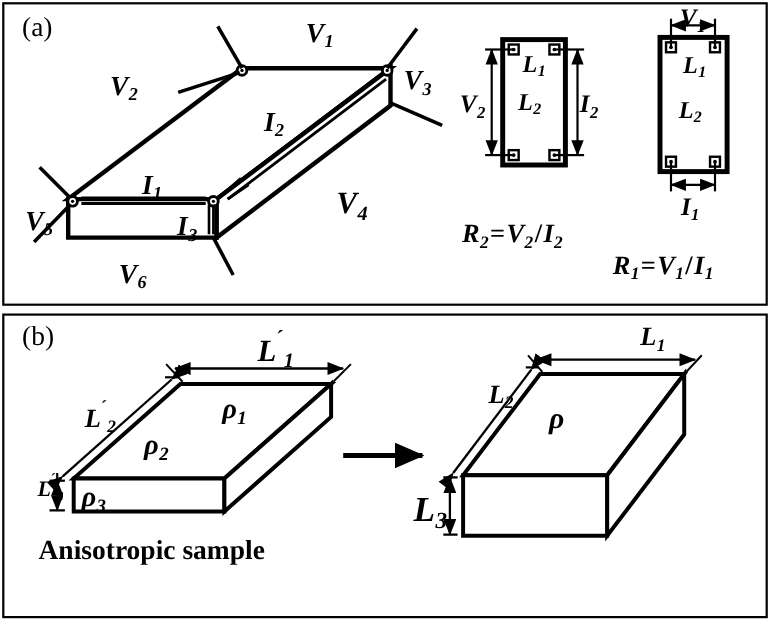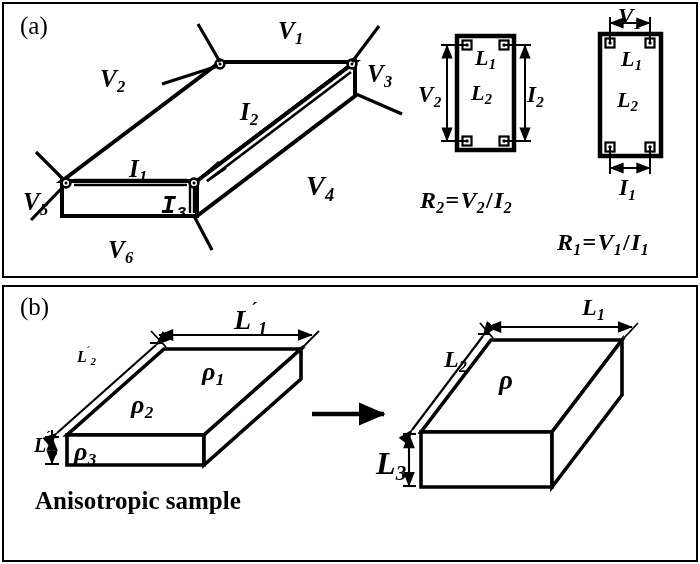--- a/index.html
+++ b/index.html
@@ -152,33 +152,33 @@
     </svg>
 
     <div class="lbl" style="left:274px;top:14px;font-size:25px;"><span>V</span><sub>1</sub></div>
     <div class="lbl" style="left:96px;top:62px;font-size:25px;"><span>V</span><sub>2</sub></div>
     <div class="lbl" style="left:363px;top:57px;font-size:25px;"><span>V</span><sub>3</sub></div>
     <div class="lbl" style="left:302px;top:168px;font-size:28px;"><span>V</span><sub>4</sub></div>
     <div class="lbl" style="left:8px;top:185px;font-size:25px;margin-left:11px;"><span>V</span><sub>5</sub></div>
     <div class="lbl" style="left:104px;top:233px;font-size:25px;"><span>V</span><sub>6</sub></div>
     <div class="lbl" style="left:125px;top:152px;font-size:25px;"><span>I</span><sub>1</sub></div>
     <div class="lbl" style="left:236px;top:95px;font-size:25px;"><span>I</span><sub>2</sub></div>
-    <div class="lbl" style="left:157px;top:190px;font-size:25px;font-family:Liberation Mono, monospace;"><span>I</span><sub>3</sub></div>
+    <div class="lbl" style="left:157px;top:190px;font-size:25px;"><span>I</span><sub>3</sub></div>
 
     <div class="lbl" style="left:471px;top:43px;font-size:22px;"><span>L</span><sub>1</sub></div>
     <div class="lbl" style="left:467px;top:78px;font-size:22px;"><span>L</span><sub>2</sub></div>
     <div class="lbl" style="left:414px;top:79px;font-size:23px;"><span>V</span><sub>2</sub></div>
     <div class="lbl" style="left:523px;top:79px;font-size:23px;"><span>I</span><sub>2</sub></div>
 
     <div class="lbl" style="left:617px;top:44px;font-size:22px;"><span>L</span><sub>1</sub></div>
     <div class="lbl" style="left:613px;top:85px;font-size:22px;"><span>L</span><sub>2</sub></div>
     <div class="lbl" style="left:614px;top:1px;font-size:23px;"><span>V</span><sub>1</sub></div>
     <div class="lbl" style="left:615px;top:172px;font-size:23px;"><span>I</span><sub>1</sub></div>
 
-    <div class="eq" style="left:416px;top:183px;font-size:24px;"><span>R</span><sub>2</sub><span class="op">=</span><span>V</span><sub>2</sub><span class="op">/</span><span>I</span><sub>2</sub></div>
+    <div class="eq" style="left:416px;top:196px;font-size:24px;"><span>R</span><sub>2</sub><span class="op">=</span><span>V</span><sub>2</sub><span class="op">/</span><span>I</span><sub>2</sub></div>
 
     <div class="eq" style="left:537px;top:225px;font-size:24px;margin-left:16px;"><span>R</span><sub>1</sub><span class="op">=</span><span>V</span><sub>1</sub><span class="op">/</span><span>I</span><sub>1</sub></div>
   </div>
 
   <div class="panel" id="panel-b">
 
     <div class="panel-tag" style="left:16px;top:6px;">(b)</div>
 
     <svg width="694" height="273" viewBox="0 0 694 273">
       <defs>
@@ -239,21 +239,21 @@
       </g>
 
       <g stroke="#000" stroke-width="2.1" fill="none">
         <line x1="399" y1="147" x2="412" y2="147"></line>
         <line x1="399" y1="199" x2="412" y2="199"></line>
         <line x1="405" y1="147" x2="405" y2="199" marker-start="url(#bhe)" marker-end="url(#bh)"></line>
       </g>
     </svg>
 
     <div class="lbl" style="left:230px;top:16px;font-size:28px;"><span>L</span><span class="pr">´</span><sub>1</sub></div>
-    <div class="lbl" style="left:73px;top:60px;font-size:16px;"><span>L</span><span class="pr">´</span><sub>2</sub></div>
+    <div class="lbl" style="left:73px;top:79px;font-size:24px;"><span>L</span><span class="pr">´</span><sub>2</sub></div>
     <div class="lbl" style="left:30px;top:146px;font-size:20px;"><span>L</span><span class="pr">´</span><sub>3</sub></div>
     <div class="lbl rho" style="left:198px;top:72px;font-size:26px;"><span>ρ</span><sub>1</sub></div>
     <div class="lbl rho" style="left:127px;top:105px;font-size:26px;font-family:Liberation Serif, serif;"><span>ρ</span><sub>2</sub></div>
     <div class="lbl rho" style="left:70px;top:152px;font-size:26px;"><span>ρ</span><sub>3</sub></div>
     <div class="caption" style="left:31px;top:200px;font-size:25px;">Anisotropic sample</div>
 
     <div class="lbl" style="left:578px;top:8px;font-size:24px;"><span>L</span><sub>1</sub></div>
     <div class="lbl" style="left:440px;top:60px;font-size:24px;"><span>L</span><sub>2</sub></div>
     <div class="lbl" style="left:372px;top:160px;font-size:32px;"><span>L</span><sub>3</sub></div>
     <div class="lbl rho" style="left:495px;top:80px;font-size:27px;"><span>ρ</span></div>

